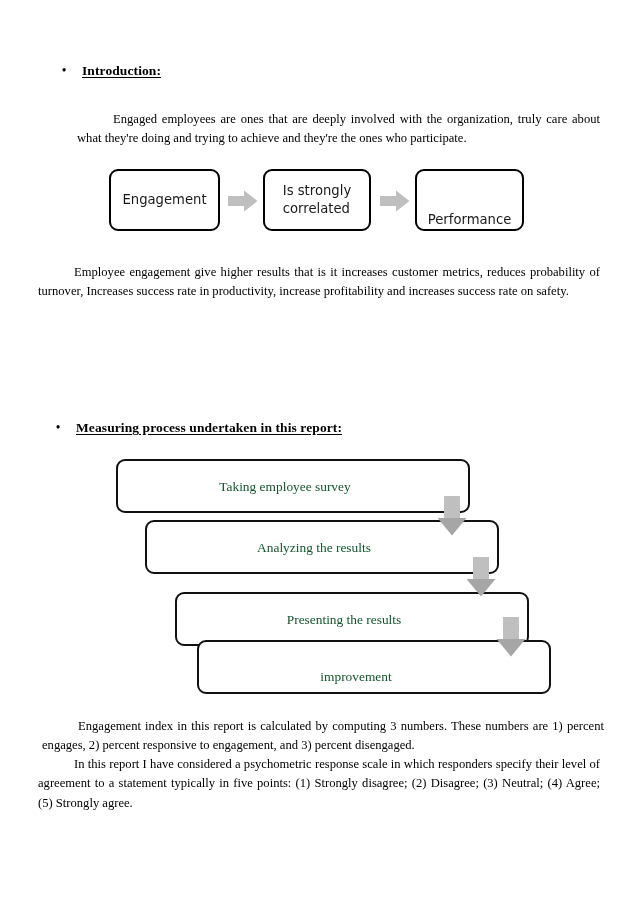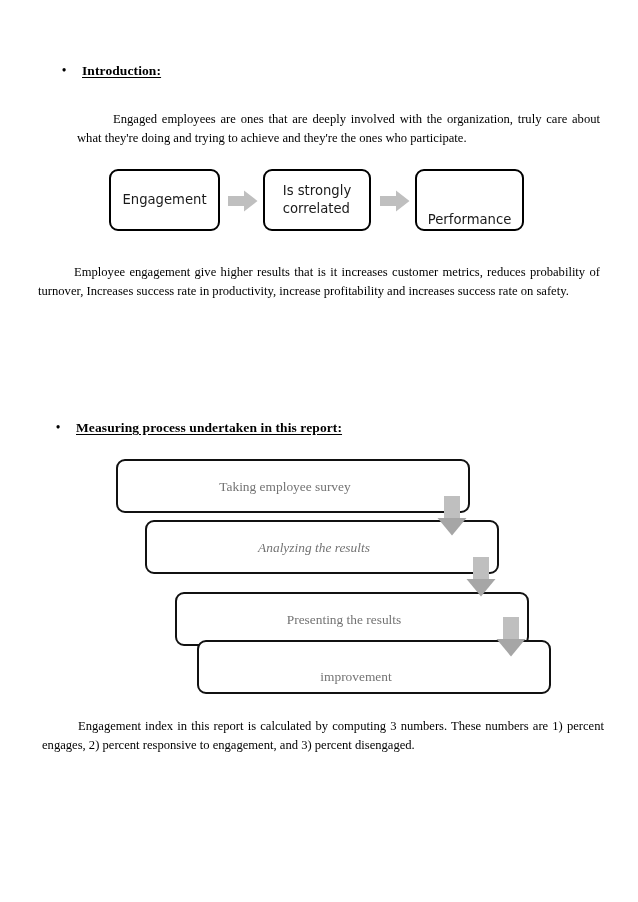--- a/index.html
+++ b/index.html
@@ -98,21 +98,21 @@
     border: 2.4px solid #111111;
     border-radius: 9px;
     background: #ffffff;
     font-family: "Liberation Serif", "DejaVu Serif", serif;
     font-size: 13.4px;
     line-height: 19px;
     display: flex;
     align-items: center;
     justify-content: center;
     text-align: center;
-    color: #737373;
+    color: #14532d;
     z-index: 2;
   }
   .stairbox .inner {
     padding: 0 10px;
     transform: translateX(-8px);
   }
   .stairbox.two-line .inner {
     transform: translateX(-18px);
   }
 
@@ -179,21 +179,21 @@
       <span class="inner">Taking employee survey</span>
     </div>
 
     <span class="arrow-down" style="left:437px; top:496px; width:30px; height:40px;">
       <svg width="30" height="40" viewBox="0 0 30 40">
         <rect x="7" y="0" width="16" height="22" fill="#BFBFBF"></rect>
         <path d="M0.5 22 L29.5 22 L15 39.5 Z" fill="#A6A6A6"></path>
       </svg>
     </span>
 
-    <div class="stairbox" style="left:145px; top:520px; width:354px; height:54px;font-style:italic;">
+    <div class="stairbox" style="left:145px; top:520px; width:354px; height:54px;">
       <span class="inner">Analyzing the results</span>
     </div>
 
     <span class="arrow-down" style="left:466px; top:557px; width:30px; height:40px;">
       <svg width="30" height="40" viewBox="0 0 30 40">
         <rect x="7" y="0" width="16" height="22" fill="#BFBFBF"></rect>
         <path d="M0.5 22 L29.5 22 L15 39.5 Z" fill="#A6A6A6"></path>
       </svg>
     </span>
 
@@ -211,14 +211,15 @@
     <div class="stairbox two-line" style="left:197px; top:640px; width:354px; height:54px;">
       <span class="inner">
         <br>
         <span>improvement</span>
       </span>
     </div>
   </div>
 
   <div class="para indent" style="left:42px; top:717px; width:562px;">Engagement index in this report is calculated by computing 3 numbers. These numbers are 1) percent engages, 2) percent responsive to engagement, and 3) percent disengaged.</div>
 
+  <div class="para indent" style="left:38px; top:755px; width:562px;">In this report I have considered a psychometric response scale in which responders specify their level of agreement to a statement typically in five points: (1) Strongly disagree; (2) Disagree; (3) Neutral; (4) Agree; (5) Strongly agree.</div>
 
 </div>
 
 </body></html>

